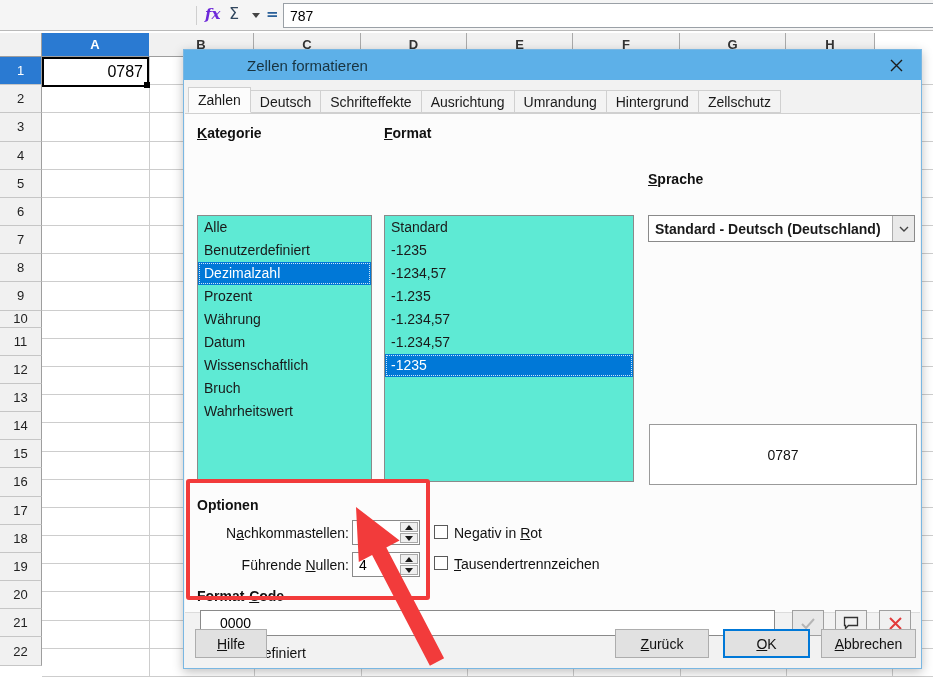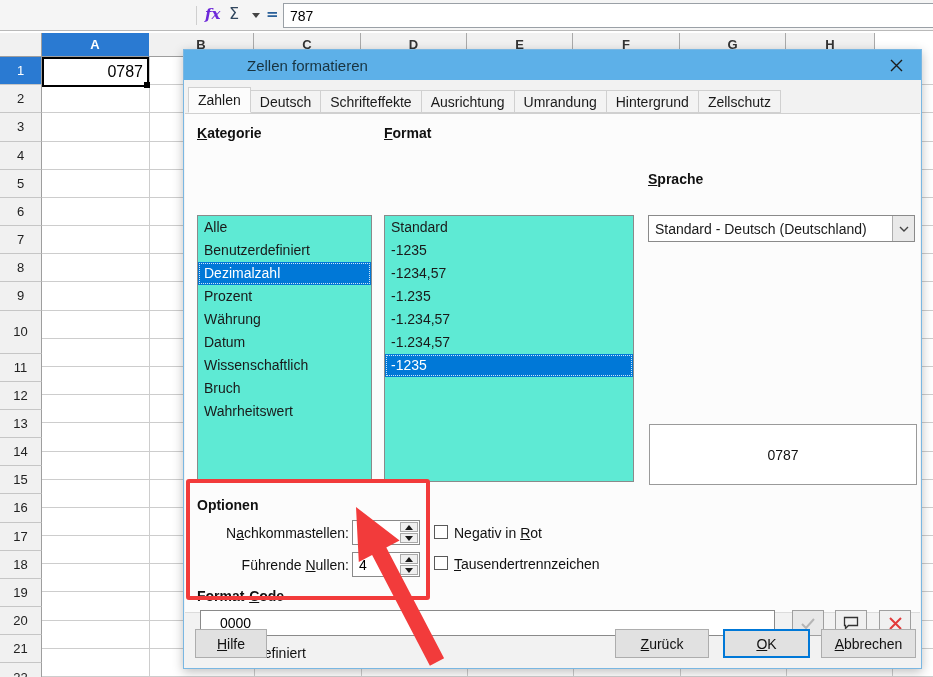--- a/index.html
+++ b/index.html
@@ -53,21 +53,21 @@
   .tab.active { height:26px; background:#fcfcfc; border-bottom:1px solid #fcfcfc; z-index:2; font-weight:400; }
 
   .tabpage { position:absolute; left:1px; right:1px; top:63px; height:500px; background:#fcfcfc; border-top:1px solid #d0d0d0; border-bottom:1px solid #dcdcdc; }
 
   .grouplabel { position:absolute; font-size:14px; font-weight:bold; color:#111; white-space:nowrap; }
   .listbox { position:absolute; background:#5eead4; border:1px solid #8a8a8a; overflow:hidden; }
   .li { height:23px; line-height:23px; padding-left:6px; font-size:14px; white-space:nowrap; }
   .li.sel { background:#0078d7; color:#fff; outline:1px dotted #cfe4f6; outline-offset:-2px; }
 
   .combo { position:absolute; height:27px; background:#fff; border:1px solid #8a8a8a; display:flex; align-items:center; }
-  .combo-val { flex:1; padding-left:6px; font-size:14px; white-space:nowrap; overflow:hidden; }
+  .combo-val { flex:1; padding-left:6px; font-size:14px; white-space:nowrap; overflow:hidden;font-weight:bold; }
   .combo-btn { width:22px; align-self:stretch; background:#e9e9e9; border-left:1px solid #adadad; display:flex; align-items:center; justify-content:center; }
 
   .preview { position:absolute; background:#fff; border:1px solid #9a9a9a; display:flex; align-items:center; justify-content:center; font-size:14px; color:#111; }
 
   .optlabel { position:absolute; font-size:14px; color:#111; text-align:right; white-space:nowrap; }
   .spin { position:absolute; width:68px; height:25px; background:#fff; border:1px solid #8a8a8a; }
   .spin input { position:absolute; left:0; top:0; width:44px; height:100%; border:0; outline:none; background:transparent; padding-left:6px; font:14px "Liberation Sans",sans-serif; }
   .spinbtns { position:absolute; right:1px; top:1px; bottom:1px; width:18px; display:flex; flex-direction:column; gap:1px; }
   .sbtn { flex:1; background:#efefef; border:1px solid #a9a9a9; display:flex; align-items:center; justify-content:center; }
   .tri-up { width:0; height:0; border-left:4px solid transparent; border-right:4px solid transparent; border-bottom:5px solid #1a1a1a; }
@@ -117,21 +117,21 @@
     <div class="rowheads" id="rowheads">
         <div class="rowh sel" style="height: 28.1818px;">1</div>
         <div class="rowh" style="height: 28.1818px;">2</div>
         <div class="rowh" style="height: 28.1818px;">3</div>
         <div class="rowh" style="height: 28.1818px;">4</div>
         <div class="rowh" style="height: 28.1818px;">5</div>
         <div class="rowh" style="height: 28.1818px;">6</div>
         <div class="rowh" style="height: 28.1818px;">7</div>
         <div class="rowh" style="height: 28.1818px;">8</div>
         <div class="rowh" style="height: 28.1818px;">9</div>
-        <div class="rowh" style="height: 43px; text-align: center;">10</div>
+        <div class="rowh" style="height: 17px; text-align: center;">10</div>
         <div class="rowh" style="height: 28.1818px;">11</div>
         <div class="rowh" style="height: 28.1818px;">12</div>
         <div class="rowh" style="height: 28.1818px;">13</div>
         <div class="rowh" style="height: 28.1818px;">14</div>
         <div class="rowh" style="height: 28.1818px;">15</div>
         <div class="rowh" style="height: 28.1818px;">16</div>
         <div class="rowh" style="height: 28.1818px;">17</div>
         <div class="rowh" style="height: 28.1818px;">18</div>
         <div class="rowh" style="height: 28.1818px;">19</div>
         <div class="rowh" style="height: 28.1818px;">20</div>

